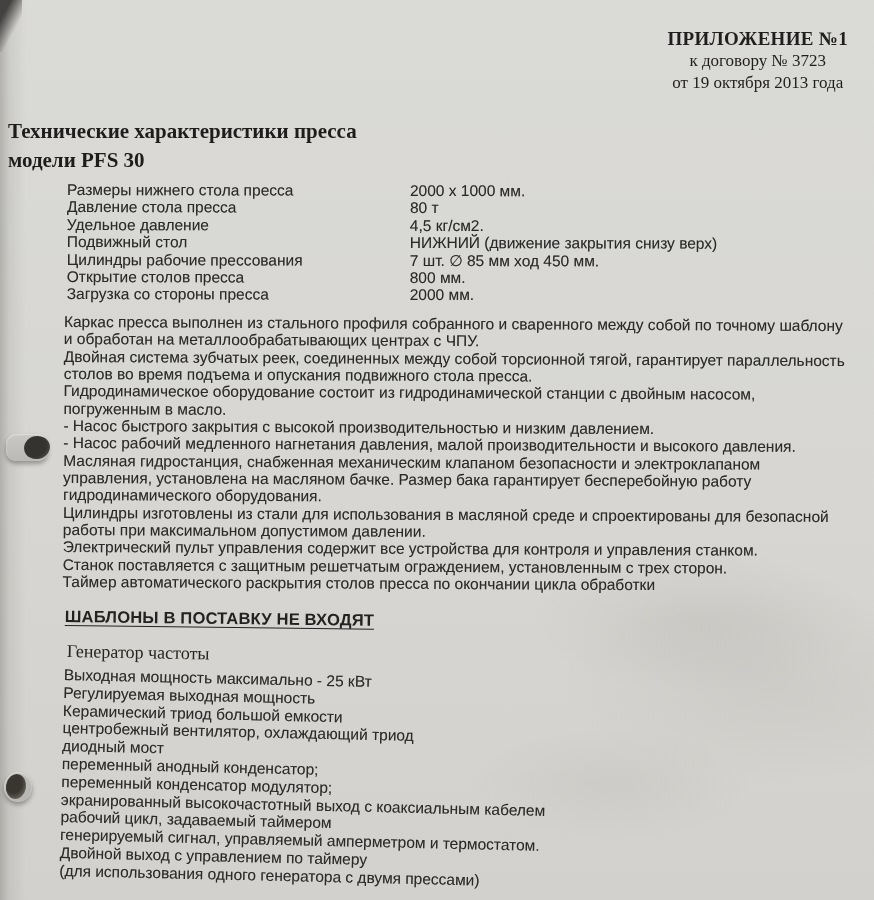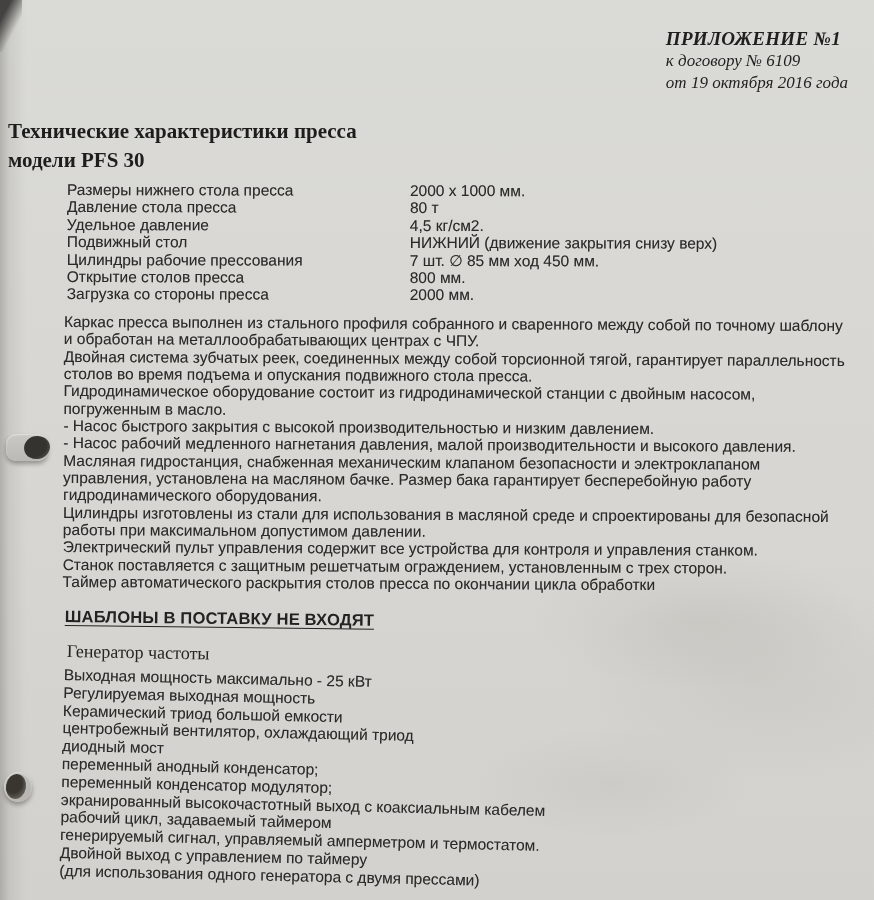--- a/index.html
+++ b/index.html
@@ -35,22 +35,22 @@
   }
   .hole-1{left:6px;top:434px;width:42px;height:27px;}
   .hole-1 .opening{left:18px;top:2px;width:26px;height:23px;transform:rotate(-14deg);}
   .hole-2{left:4px;top:772px;width:28px;height:30px;}
   .hole-2 .ridge{border-radius:50%;background:linear-gradient(135deg,#c6c5c1,#b4b3af);}
   .hole-2 .opening{left:2px;top:2px;width:20px;height:25px;transform:rotate(10deg);
      background:radial-gradient(ellipse at 35% 40%, #38362f 45%, #6a675f 80%, rgba(106,103,95,0) 100%);}
   
   .serif{font-family:"Liberation Serif","DejaVu Serif",serif;}
   .header-block{
-    position:absolute;top:28px;right:26px;text-align:left;
-    font-size:17px;line-height:22px;color:#201f1d;font-style:italic;
+    position:absolute;top:28px;right:26px;text-align:center;
+    font-size:17px;line-height:22px;color:#201f1d;
   }
   .header-block .l1{font-weight:bold;font-size:19px;letter-spacing:0.3px;}
   .title-block{
     position:absolute;top:117px;left:0;width:100%;text-align:left;
     font-weight:bold;font-size:21px;line-height:29px;color:#1e1d1b;padding-left:8px;
   }
   .specs{
     position:absolute;top:181px;left:67px;width:780px;
     font-size:15.5px;line-height:17.4px;
     transform:rotate(0.15deg);transform-origin:left top;
@@ -93,22 +93,22 @@
     <div class="ridge"></div>
     <div class="opening"></div>
   </div>
   <div class="hole hole-2">
     <div class="ridge"></div>
     <div class="opening"></div>
   </div>
 
   <div class="header-block serif">
     <div class="l1">ПРИЛОЖЕНИЕ №1</div>
-    <div class="l2">к договору № 6109</div>
-    <div class="l3">от 19 октября 2016 года</div>
+    <div class="l2">к договору № 3723</div>
+    <div class="l3">от 19 октября 2013 года</div>
   </div>
 
   <div class="title-block serif">
     <div>Технические характеристики пресса</div>
     <div>модели PFS 30</div>
   </div>
 
   <div class="specs">
 
       <div class="spec-row">

